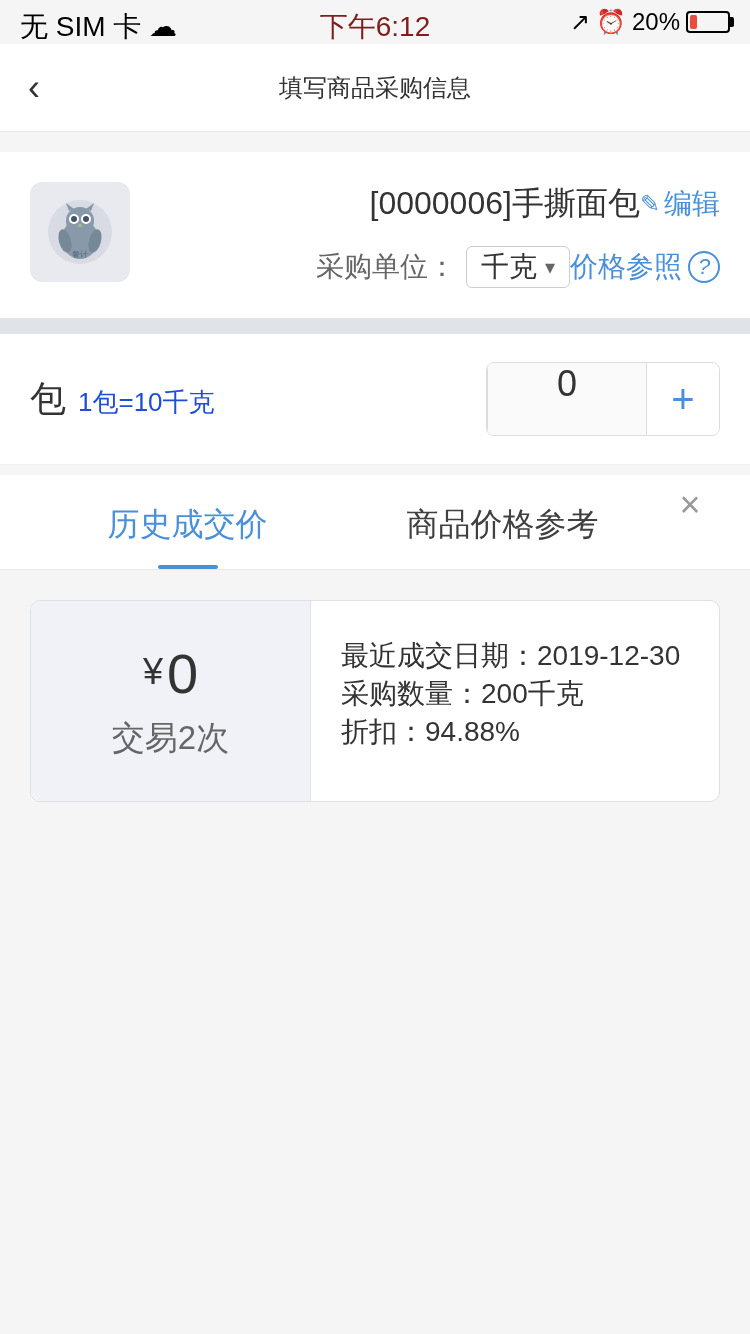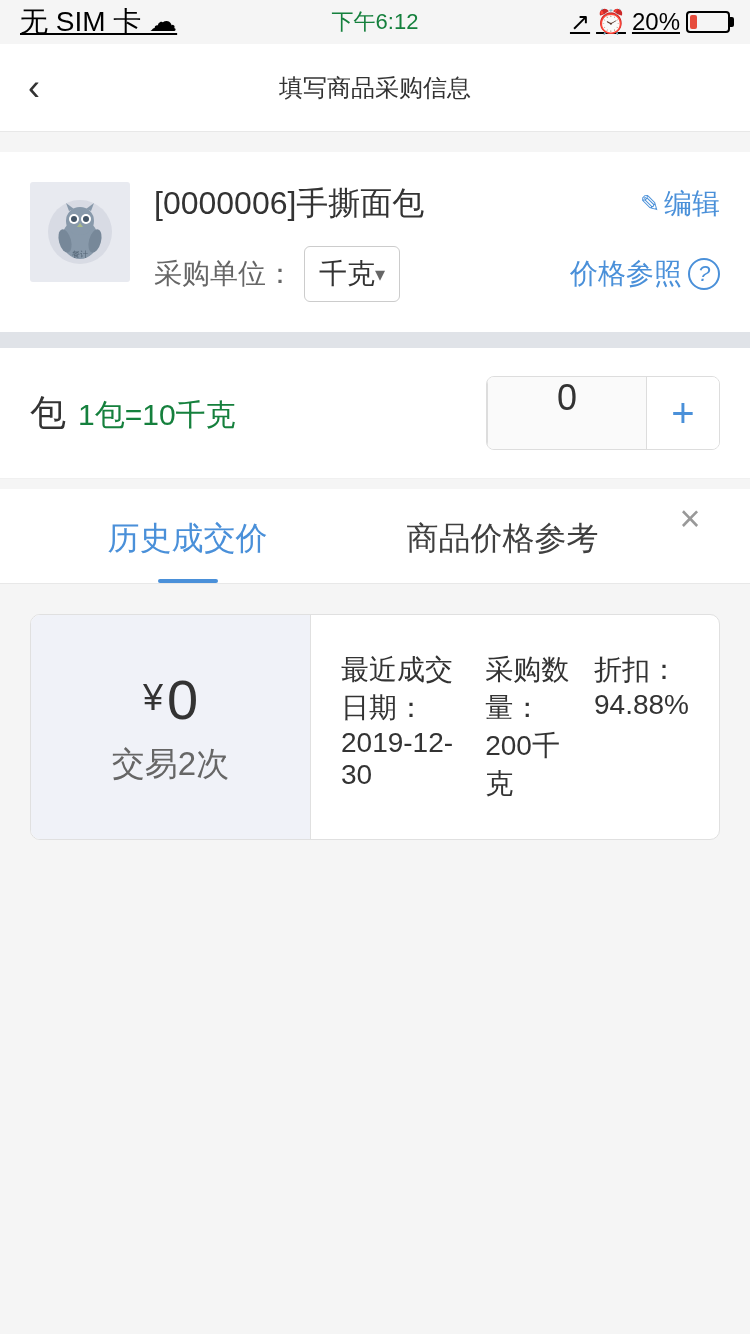--- a/index.html
+++ b/index.html
@@ -11,34 +11,32 @@
       background: #f5f5f5;
       overflow-x: hidden;
     }
 
     
     .status-bar {
       width: 750px;
       height: 44px;
       background: #f5f5f5;
       display: flex;
-      align-items: center;
       justify-content: space-between;
       padding: 8px 20px;
-      text-decoration: underline;
     }
     .status-left {
       font-size: 28px;
       font-weight: 500;
       color: #000;
     }
     .status-center {
-      font-size: 22px;
-      font-weight: 500;
-      color: #15803d;
+      font-size: 28px;
+      font-weight: 500;
+      color: #7f1d1d;
       position: absolute;
       left: 50%;
       transform: translateX(-50%);
     }
     .status-right {
       display: flex;
       align-items: center;
       gap: 6px;
       font-size: 24px;
       color: #000;
@@ -101,37 +99,37 @@
       margin: 20px 0 0 0;
       padding: 30px 30px 30px 30px;
       display: flex;
       align-items: flex-start;
       gap: 24px;
     }
     .product-thumbnail {
       width: 100px;
       height: 100px;
       background: #e8eaf0;
-      border-radius: 3px;
+      border-radius: 12px;
       display: flex;
       align-items: center;
       justify-content: center;
       flex-shrink: 0;
     }
     .owl-icon {
       width: 70px;
       height: 70px;
     }
     .product-info {
       flex: 1;
     }
     .product-header {
       display: flex;
       align-items: center;
-      justify-content: space-between;
+      justify-content: flex-end;
       margin-bottom: 20px;
     }
     .product-name {
       font-size: 32px;
       color: #333;
       font-weight: 500;
     }
     .edit-btn {
       font-size: 28px;
       color: #4a90d9;
@@ -139,38 +137,39 @@
       align-items: center;
       gap: 4px;
       cursor: pointer;
     }
     .edit-icon-symbol {
       font-size: 24px;
     }
     .product-unit-row {
       display: flex;
       align-items: center;
-      justify-content: space-between;
+      justify-content: flex-end;
     }
     .unit-label {
       font-size: 28px;
       color: #666;
       display: flex;
       align-items: center;
       gap: 10px;
     }
     .unit-select {
       display: inline-flex;
       align-items: center;
       border: 1px solid #ccc;
       border-radius: 6px;
-      padding: 8px 14px;
-      font-size: 28px;
-      color: #333;
-      background: #fff;
+      padding: 1px 14px;
+      font-size: 28px;
+      color: #333;
+      background: #fff;
+      gap: 8px;
       cursor: pointer;
     }
     .unit-select-arrow {
       font-size: 20px;
       color: #666;
     }
     .price-ref-btn {
       font-size: 28px;
       color: #4a90d9;
       display: flex;
@@ -211,22 +210,22 @@
       display: flex;
       align-items: baseline;
       gap: 12px;
     }
     .qty-unit {
       font-size: 36px;
       color: #333;
       font-weight: 500;
     }
     .qty-conversion {
-      font-size: 30px;
-      color: #15803d;
+      font-size: 26px;
+      color: #1d4ed8;
     }
     .qty-input-group {
       display: flex;
       align-items: center;
       gap: 0;
       border: 1px solid #ddd;
       border-radius: 8px;
       overflow: hidden;
     }
     .qty-input {
@@ -333,22 +332,21 @@
     }
     .transaction-count {
       font-size: 33px;
       color: #666;
       margin-top: 10px;
     }
     .transaction-right {
       flex: 1;
       padding: 36px 30px;
       display: flex;
-      flex-direction: row;
-      gap: 20px;
+      flex-direction: column;
     }
     .transaction-detail-row {
       font-size: 28px;
       color: #333;
     }
 
     
     .bottom-space {
       background: #f5f5f5;
       flex: 1;

